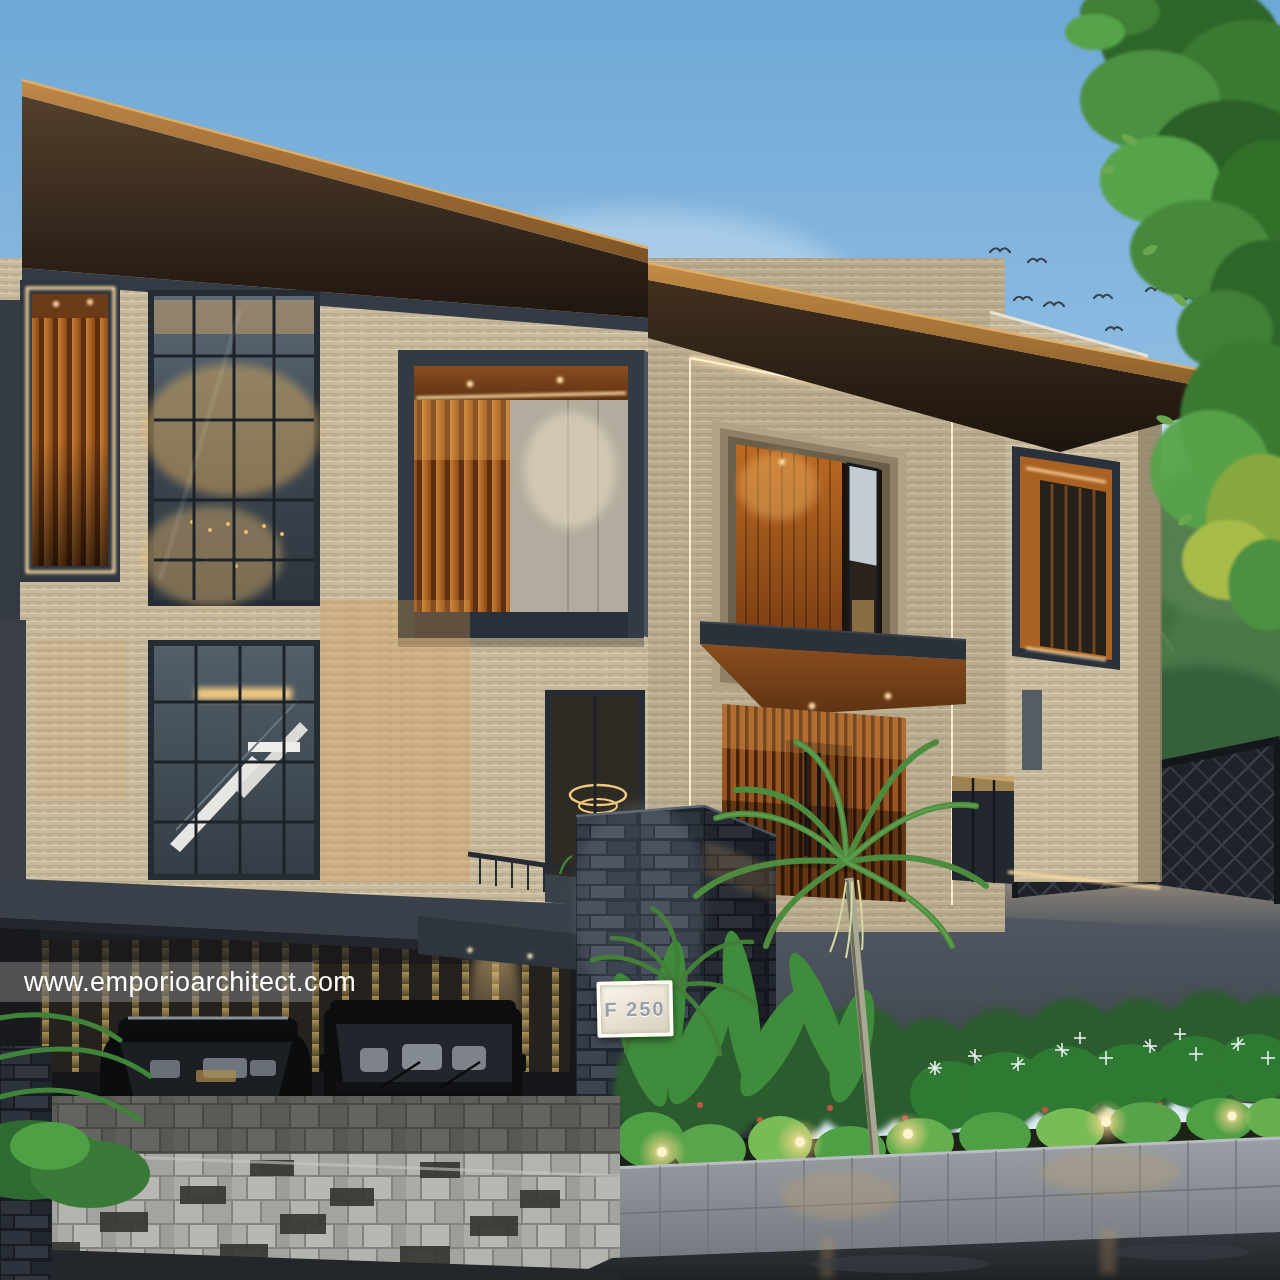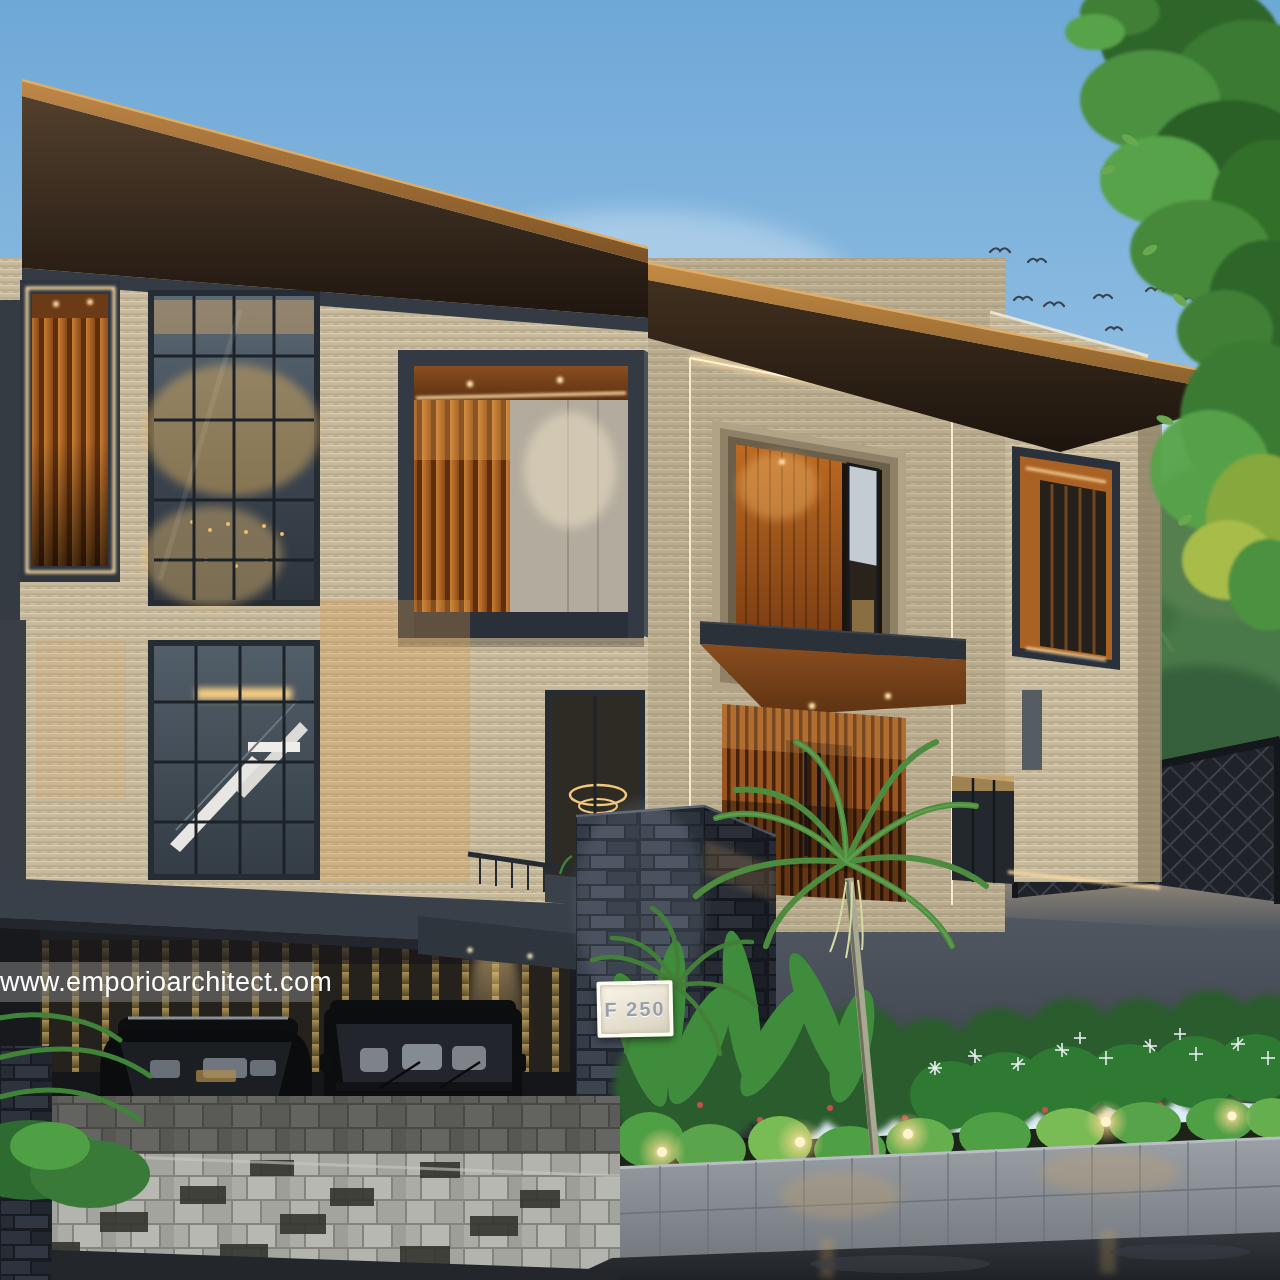--- a/index.html
+++ b/index.html
@@ -1,21 +1,21 @@
 <!DOCTYPE html>
 <html><head>
 <meta charset="utf-8">
 <style>
   html,body{margin:0;padding:0;background:#0b0d10;}
   .stage{position:relative;width:1280px;height:1280px;overflow:hidden;font-family:"Liberation Sans",sans-serif;}
   .stage svg{position:absolute;left:0;top:0;width:100%;height:100%;display:block;}
   .watermark{
     position:absolute;left:0;top:962px;width:314px;height:40px;
     background:rgba(128,128,128,.55);
-    color:#ffffff;font-size:27px;line-height:40px;
+    color:#ffffff;font-size:27px;line-height:40px;padding-left:24px;
     letter-spacing:.4px;white-space:nowrap;box-sizing:border-box;
   }
   .plaque{
     position:absolute;left:597px;top:981px;width:76px;height:56px;
     background:linear-gradient(160deg,#faf5e9,#d9d1bf);
     border:4px solid #fdfbf2;border-radius:2px;
     box-shadow:0 3px 8px rgba(0,0,0,.55), inset 0 0 5px #c2b9a4;
     display:flex;align-items:center;justify-content:center;
     transform:rotate(-1.2deg);box-sizing:border-box;
   }

